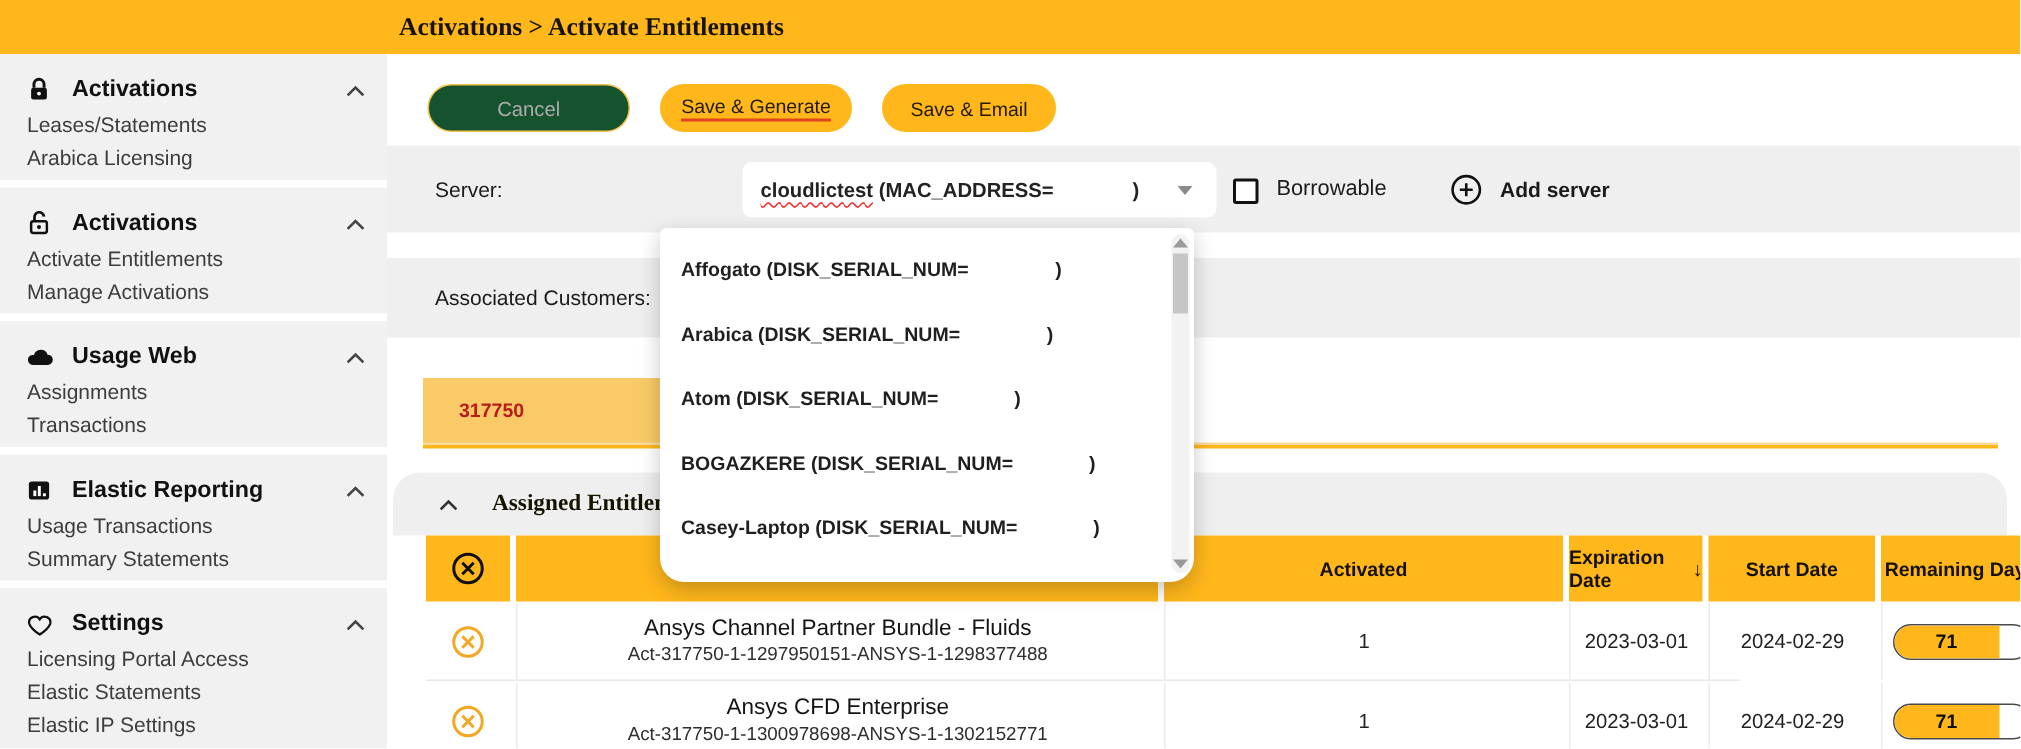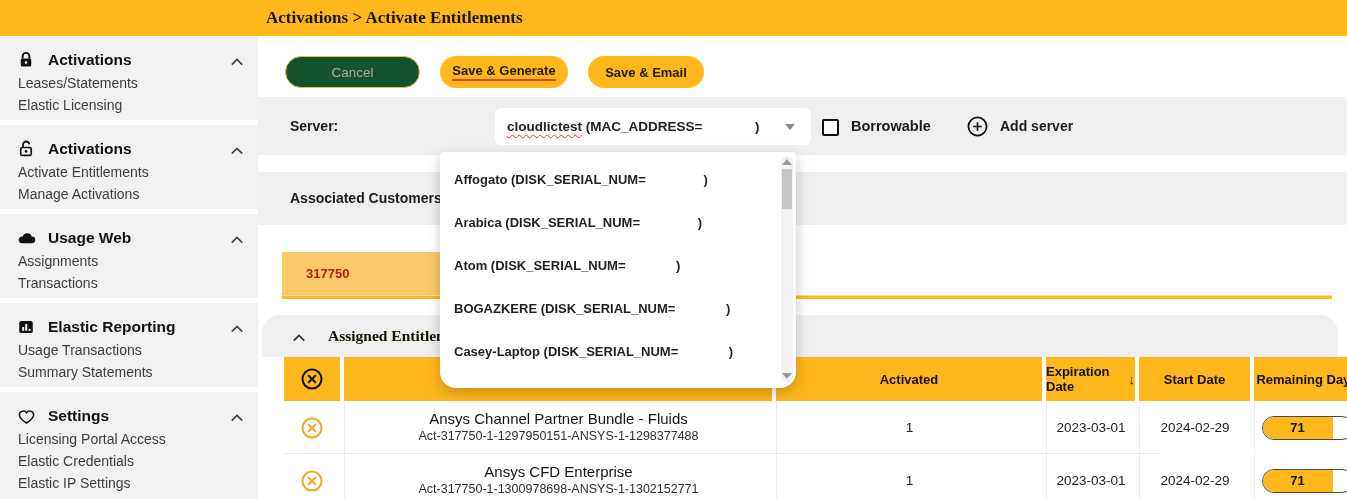--- a/index.html
+++ b/index.html
@@ -18,33 +18,33 @@
   .sidebar { position:absolute; left:0; top:36px; width:258px; height:463px; background:#fff; }
   .side-section { background:#F1F1F1; padding:12px 14px 4px 16px; margin-bottom:5px; min-height:84px; position:relative; }
   .side-section.last { min-height:115px; height:130px; }
   .side-title-row { display:flex; align-items:center; height:24px; cursor:pointer; }
   .side-icon { width:20px; height:20px; display:inline-flex; align-items:center; justify-content:center; margin-right:12px; }
   .side-title { font-weight:bold; font-size:15.5px; color:#111; flex:1; }
   .side-chevron { width:14px; height:12px; }
   .side-item { font-size:14px; color:#3d3d3d; line-height:22px; padding-left:2px; cursor:pointer; }
 
   
-  .btn { position:absolute; top:56px; height:32px; border-radius:16px; font-size:13px; font-weight:bold;
+  .btn { position:absolute; top:56px; height:32px; border-radius:16px; font-size:13px; font-weight:normal;
          display:flex; align-items:center; justify-content:center; cursor:pointer; }
   .btn-cancel { left:285px; width:135px; background:#14532d; border:1.5px solid #F3C04A; color:#ababab; font-weight:normal; font-size:13.5px; }
   .btn-solid  { background:#FFB71B; color:#201a00; border:none; }
   .btn-sg { left:440px; width:128px; }
   .btn-se { left:588px; width:116px; }
   .btn-sg .ul { border-bottom:2.5px solid #E0451F; padding-bottom:1px; }
 
   
   .band { position:absolute; left:258px; width:1089px; background:#EFEFEF; }
   .band-server { top:97px; height:58px; }
   .band-customers { top:172px; height:53px; }
-  .band-label { position:absolute; font-weight:bold; font-size:14px; color:#1b1b1b; }
+  .band-label { position:absolute; font-weight:normal; font-size:14px; color:#1b1b1b; }
   .server-label { left:290px; top:97px; line-height:58px; }
   .customers-label { left:290px; top:172px; line-height:53px; }
 
   
   .server-select { position:absolute; left:495px; top:108px; width:316px; height:37px; background:#fff;
                    border-radius:6px; display:flex; align-items:center; cursor:pointer; }
   .server-select .val { padding-left:12px; font-weight:bold; font-size:13.5px; color:#222; white-space:pre; }
   .server-select .misspelled { text-decoration:underline wavy #e33; text-decoration-thickness:1px; text-underline-offset:3px; }
   .caret-down { position:absolute; right:16px; top:16px; width:0; height:0;
                 border-left:5.5px solid transparent; border-right:5.5px solid transparent; border-top:6.5px solid #8a8a8a; }
@@ -116,21 +116,21 @@
             </svg>
         </span>
         <span class="side-title">Activations</span>
         <span class="side-chevron">
           <svg width="14" height="12" viewBox="0 0 16 12">
               <polyline points="2,9 8,3 14,9" fill="none" stroke="#444" stroke-width="2"></polyline>
             </svg>
         </span>
       </div>
       <div class="side-item">Leases/Statements</div>
-      <div class="side-item">Elastic Licensing</div>
+      <div class="side-item">Arabica Licensing</div>
     </div>
 
     <div class="side-section">
       <div class="side-title-row">
         <span class="side-icon">
           <svg width="18" height="18" viewBox="0 0 24 24">
               <path d="M8 10V6.5a4.2 4.2 0 0 1 8.4-.6" fill="none" stroke="#111" stroke-width="2.4"></path>
               <rect x="5" y="10" width="14" height="10.5" rx="2" fill="none" stroke="#111" stroke-width="2.2"></rect>
               <circle cx="12" cy="15.2" r="1.8" fill="#111"></circle>
             </svg>
@@ -193,21 +193,21 @@
             </svg>
         </span>
         <span class="side-title">Settings</span>
         <span class="side-chevron">
           <svg width="14" height="12" viewBox="0 0 16 12">
               <polyline points="2,9 8,3 14,9" fill="none" stroke="#444" stroke-width="2"></polyline>
             </svg>
         </span>
       </div>
       <div class="side-item">Licensing Portal Access</div>
-      <div class="side-item">Elastic Credentials</div>
+      <div class="side-item">Elastic Statements</div>
       <div class="side-item">Elastic IP Settings</div>
     </div>
   </div>
 
   <div class="btn btn-cancel">
     <span>Cancel</span>
   </div>
   <div class="btn btn-solid btn-sg">
     <span class="ul">Save &amp; Generate</span>
   </div>

